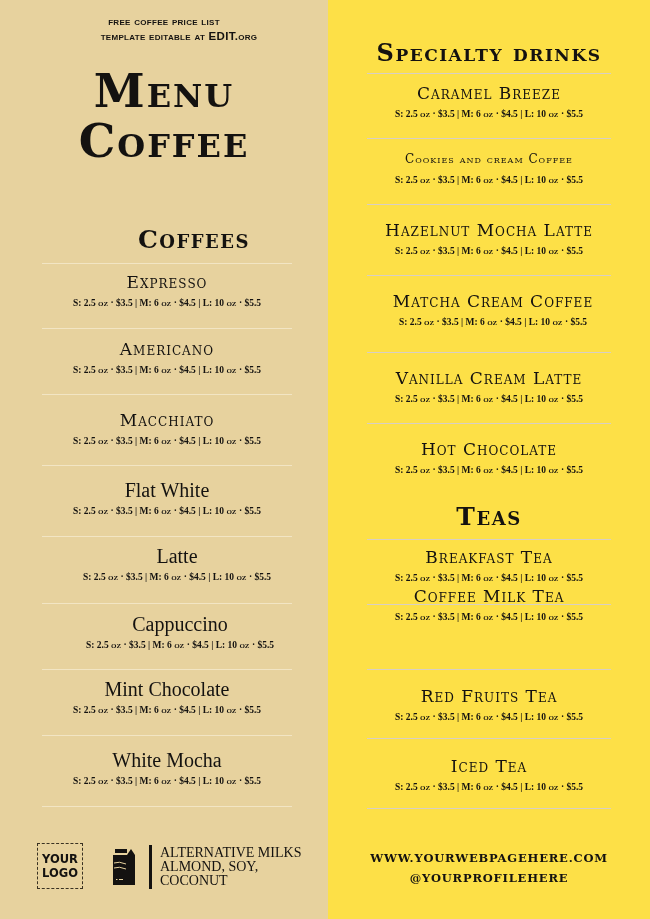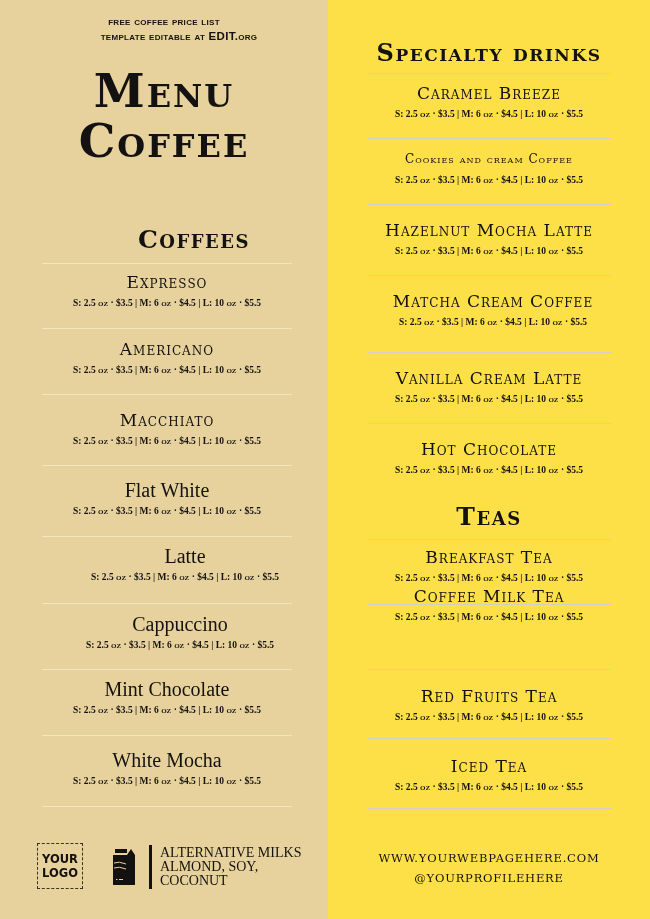--- a/index.html
+++ b/index.html
@@ -59,21 +59,21 @@
   }
   .milk-icon { position: absolute; left: 111px; top: 849px; width: 26px; height: 36px; }
   .milk-bar { position: absolute; left: 149px; top: 845px; width: 3px; height: 44px; background: #141210; }
   .milk-text {
     position: absolute; left: 160px; top: 846px; font-family: "Liberation Serif", serif;
     font-size: 14px; line-height: 14px; text-transform: uppercase;
   }
 
   .contact {
     position: absolute; left: 0; width: 322px; top: 848px; text-align: center;
-    font-family: "DejaVu Serif", serif; font-weight: normal; font-size: 11.5px; line-height: 20px;
+    font-family: "DejaVu Serif", serif; font-weight: bold; font-size: 11.5px; line-height: 20px;
     letter-spacing: 0.8px;
   }
 </style>
 </head>
 <body>
 
 <div class="left-panel">
   <div class="promo">
     <div>Free coffee price list</div>
     <div class="line2" style="font-variant: small-caps;">
@@ -106,21 +106,21 @@
     <span class="price">S: 2.5 oz · $3.5 | M: 6 oz · $4.5 | L: 10 oz · $5.5</span>
   </div>
   <div class="divider" style="top:465px;"></div>
 
   <div class="item" style="left:42px; width:250px; top:479px;">
     <span class="name plain">Flat White</span>
     <span class="price">S: 2.5 oz · $3.5 | M: 6 oz · $4.5 | L: 10 oz · $5.5</span>
   </div>
   <div class="divider" style="top:536px;"></div>
 
-  <div class="item" style="left:60px; width:250px; top:545px;">
+  <div class="item" style="left:52px; width:250px; top:545px;">
     <span class="name plain">Latte</span>
     <span class="price">S: 2.5 oz · $3.5 | M: 6 oz · $4.5 | L: 10 oz · $5.5</span>
   </div>
   <div class="divider" style="top:603px;"></div>
 
   <div class="item" style="left:55px; width:250px; top:613px;">
     <span class="name plain">Cappuccino</span>
     <span class="price">S: 2.5 oz · $3.5 | M: 6 oz · $4.5 | L: 10 oz · $5.5</span>
   </div>
   <div class="divider" style="top:669px;"></div>

